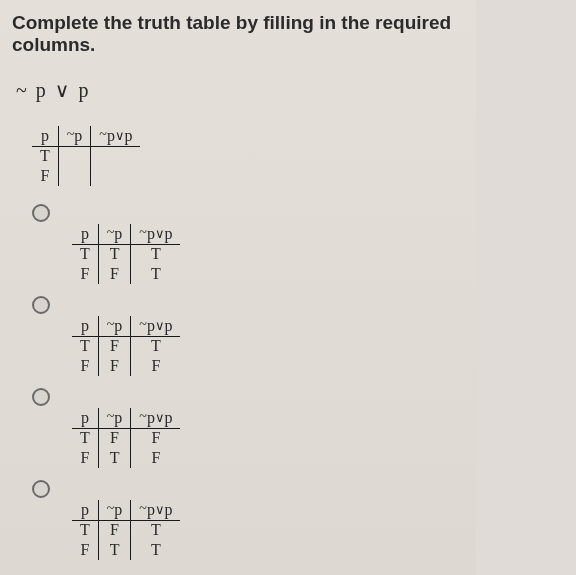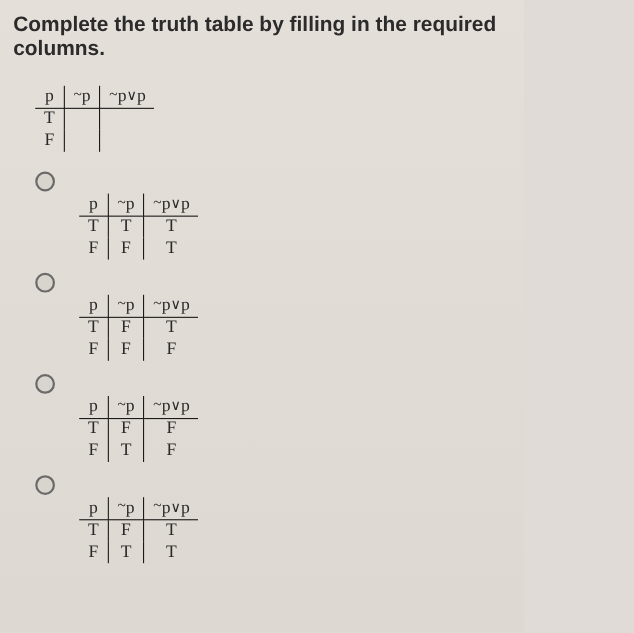--- a/index.html
+++ b/index.html
@@ -69,20 +69,21 @@
   .tt td:last-child { border-right: none; }
   .tt .col3 { min-width: 44px; }
   .neg { position: relative; top: -2px; font-size: 14px; }
   .or { font-size: 13px; position: relative; top: -1px; }
 </style>
 </head>
 <body>
 
 <div class="page">
   <div class="prompt">Complete the truth table by filling in the required columns.</div>
+  <div class="expr">~ p ∨ p</div>
 
   <div class="qtable-wrap">
     <table class="tt">
       <thead>
           <tr>
         <th>p</th>
         <th><span class="neg">~</span><span>p</span></th>
         <th class="col3"><span class="neg">~</span><span>p</span><span class="or">∨</span><span>p</span></th>
       </tr>
         </thead>

